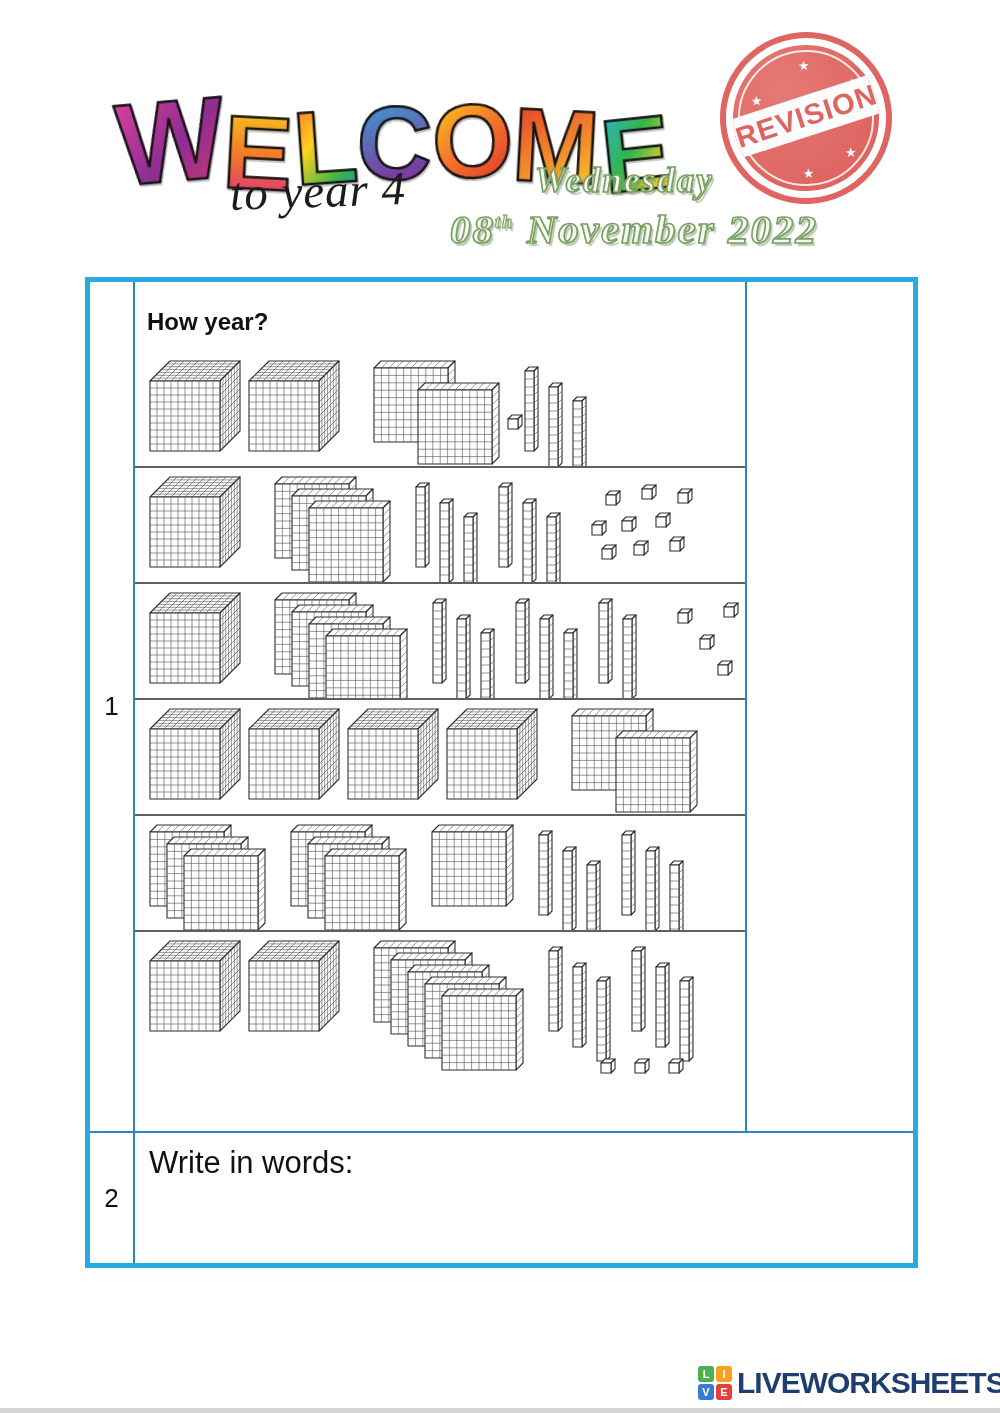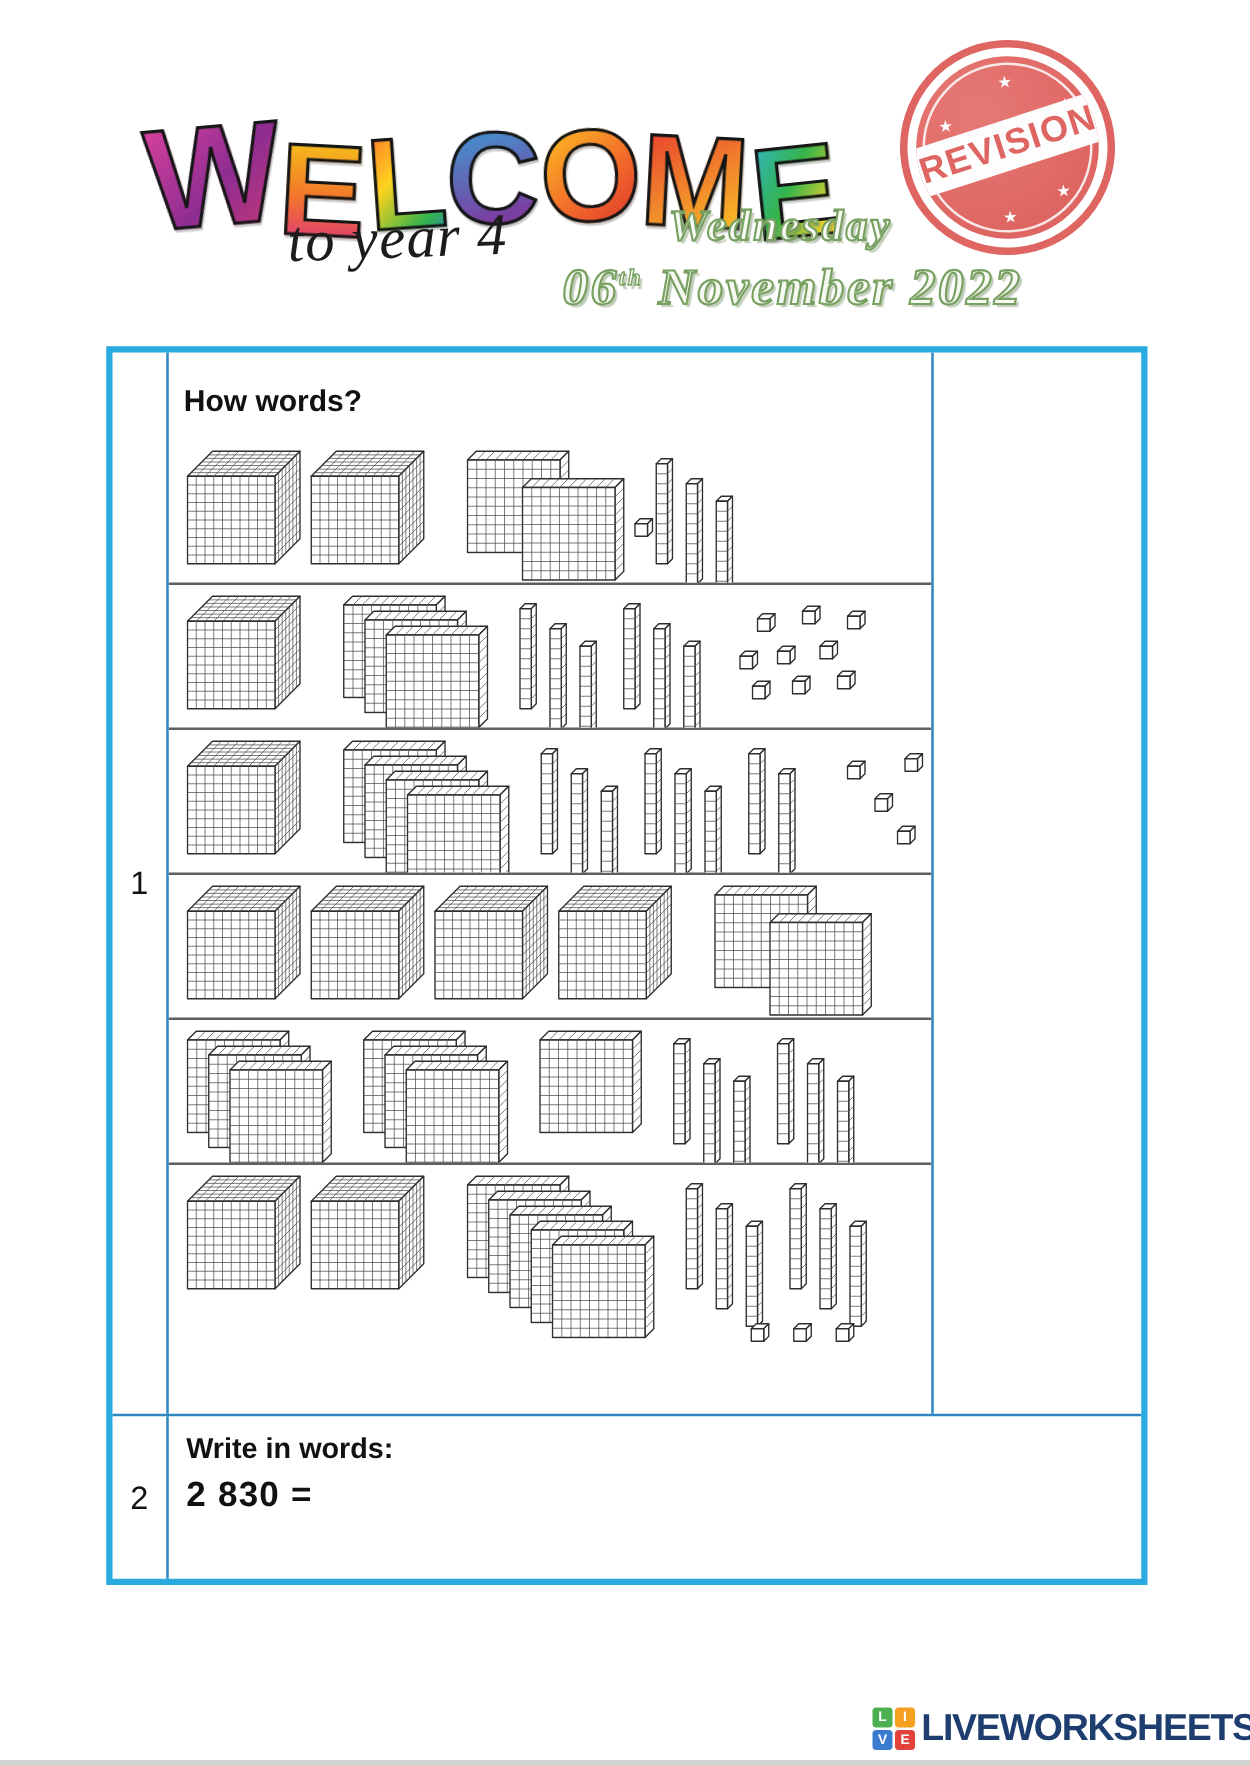--- a/index.html
+++ b/index.html
@@ -46,21 +46,21 @@
   .qtable{position:absolute;left:85px;top:277px;width:833px;height:991px;box-sizing:border-box;
           border:5px solid var(--table-border,#29abe2);background:#fff;display:flex;flex-direction:column;}
   .row1{display:flex;height:851px;box-sizing:border-box;border-bottom:2px solid var(--inner-line,#2f86c0);flex:none;}
   .row2{display:flex;flex:1;}
   .numcell{width:43px;flex:none;border-right:2px solid var(--inner-line,#2f86c0);
            display:flex;align-items:center;justify-content:center;font-size:26px;}
   .contentcell{width:612px;flex:none;box-sizing:border-box;border-right:2px solid var(--inner-line,#2f86c0);}
   .answercell{flex:1;}
   .contentcell2{flex:1;}
   .prompt{font-size:24px;font-weight:600;padding:26px 0 16px 12px;}
-  .prompt2{font-size:23px;font-weight:700;padding:12px 0 0 14px;}
+  .prompt2{font-size:31px;font-weight:400;padding:12px 0 0 14px;}
   .expr{font-size:28px;font-weight:600;padding:8px 0 0 14px;letter-spacing:1px;}
 
   
   .block-row{height:116px;display:flex;align-items:flex-start;gap:26px;
              padding:8px 0 0 14px;box-sizing:border-box;overflow:hidden;}
   .block-row.sep{border-bottom:2px solid var(--row-divider,#5f5f5f);}
   #blocks .block-row:last-child{height:172px;}
   .grp{display:inline-block;position:relative;flex:none;}
   .cube{display:inline-block;margin-right:7px;}
   .flat{position:absolute;}
@@ -84,42 +84,42 @@
 </style>
 </head>
 <body>
 
 <div class="page">
 
   <div class="welcome-word"><span class="wl wl0">W</span><span class="wl wl1">E</span><span class="wl wl2">L</span><span class="wl wl3">C</span><span class="wl wl4">O</span><span class="wl wl5">M</span><span class="wl wl6">E</span></div>
   <div class="welcome-sub">to year 4</div>
 
   <div class="weekday green-outline">Wednesday</div>
-  <div class="datetext green-outline"><span>06</span><sup>th</sup><span> November 2022</span></div>
+  <div class="datetext green-outline"><span>08</span><sup>th</sup><span> November 2022</span></div>
 
   <div class="stamp">
     <div class="stamp-ring">
       <div class="stamp-disc">
         <span class="star st1">★</span>
         <span class="star st2">★</span>
         <span class="star st3">★</span>
         <span class="star st4">★</span>
         <span class="star st5">★</span>
         <div class="stamp-band">
           <span>REVISION</span>
         </div>
       </div>
     </div>
   </div>
 
   <section class="qtable">
     <div class="row1">
       <div class="numcell">1</div>
       <div class="contentcell">
-        <div class="prompt">How words?</div>
+        <div class="prompt">How year?</div>
         <div id="blocks">
             <div class="block-row sep">
               <span class="grp cubes"><span class="cube"><svg class="b10" width="92" height="92" viewBox="-1 -1 92 92">
                     <polygon points="0,20 20,0 90,0 70,20"></polygon>
                     <polygon points="70,20 90,0 90,70 70,90"></polygon>
                     <rect x="0" y="20" width="70" height="70"></rect>
                     <line x1="7.0" y1="20.0" x2="7.0" y2="90.0"></line>
                     <line x1="7.0" y1="20.0" x2="27.0" y2="0.0"></line>
                     <line x1="14.0" y1="20.0" x2="14.0" y2="90.0"></line>
                     <line x1="14.0" y1="20.0" x2="34.0" y2="0.0"></line>
@@ -2381,21 +2381,20 @@
               </span>
             </div>
           </div>
       </div>
       <div class="answercell"></div>
     </div>
     <div class="row2">
       <div class="numcell">2</div>
       <div class="contentcell2">
         <div class="prompt2">Write in words:</div>
-        <div class="expr">2 830 =</div>
       </div>
     </div>
   </section>
 
   <div class="lw-logo">
     <div class="lw-icon">
       <span class="sq g">L</span>
       <span class="sq o">I</span>
       <span class="sq b">V</span>
       <span class="sq r">E</span>

